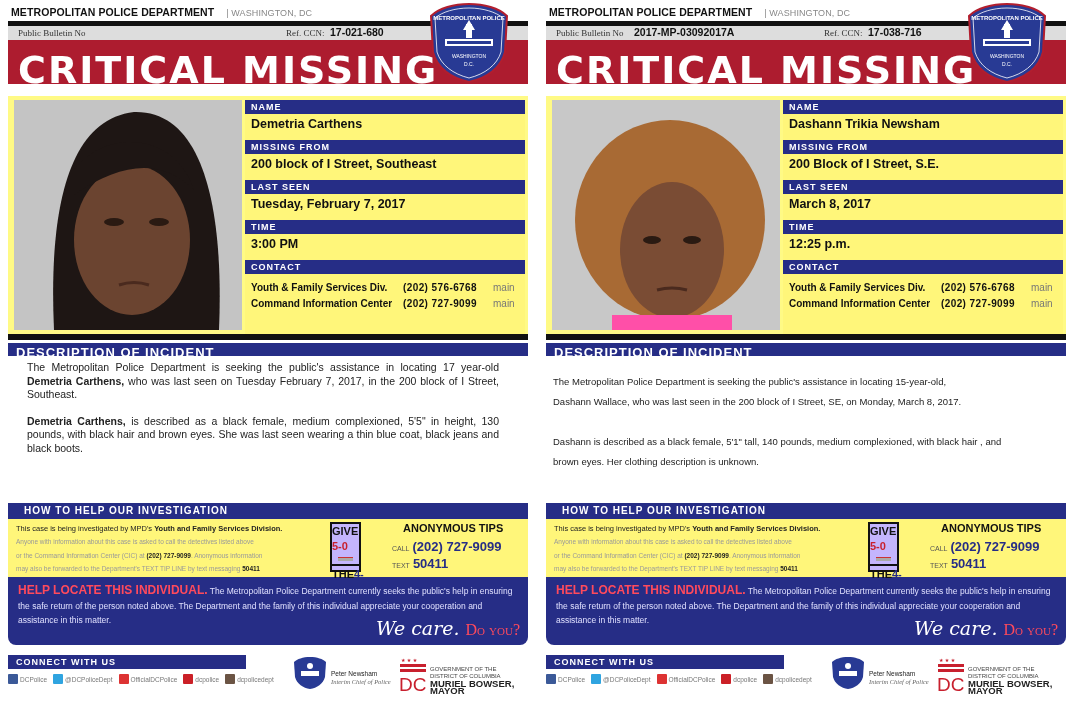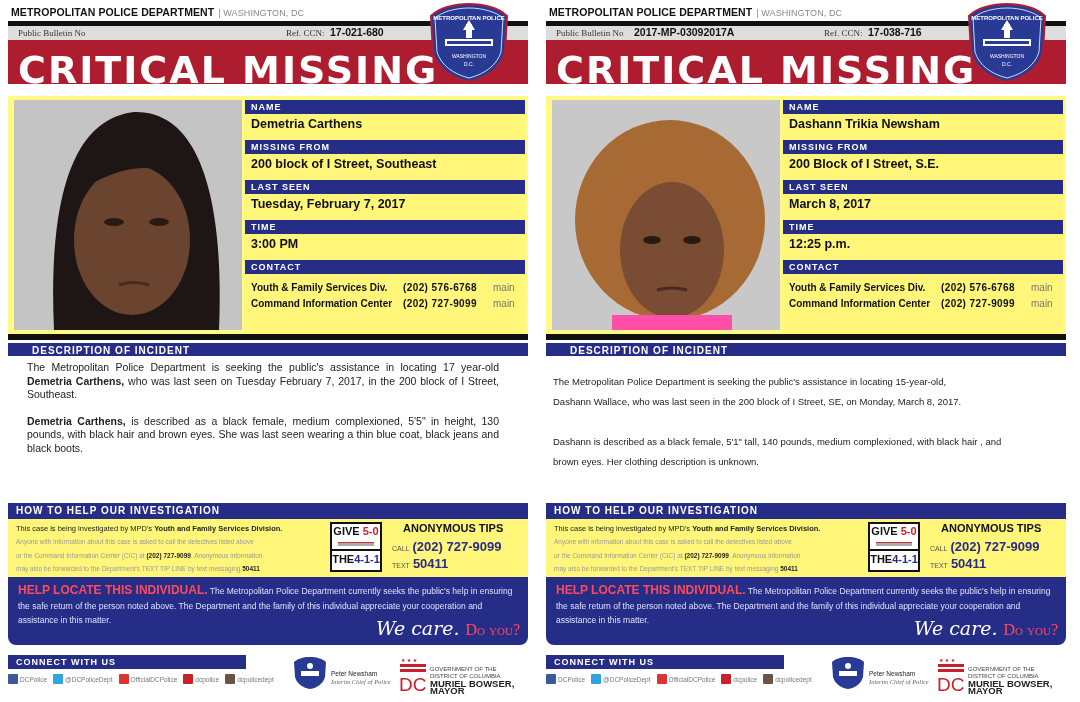--- a/index.html
+++ b/index.html
@@ -1,48 +1,48 @@
 <!DOCTYPE html>
 <html><head>
 <meta charset="utf-8">
 <style>
 *{box-sizing:border-box;margin:0;padding:0}
 body{width:1080px;height:702px;background:#fff;font-family:"Liberation Sans",sans-serif;position:relative;overflow:hidden}
 .poster{position:absolute;top:0;width:530px;height:702px}
 .p1{left:5px}.p2{left:543px}
 .toptitle{position:absolute;top:6px;left:6px;font-size:10.5px;font-weight:bold;color:#111;letter-spacing:.1px;white-space:nowrap}
-.toptitle .loc{font-weight:normal;color:#888;font-size:9px;margin-left:4px}
+.toptitle .loc{font-weight:normal;color:#888;font-size:9px;margin-left:12px}
 .blackbar{position:absolute;top:21px;left:3px;width:520px;height:5px;background:#111}
 .graybar{position:absolute;top:26px;left:3px;width:520px;height:14px;background:#ddd;font-family:"Liberation Serif",serif;font-size:9px;color:#333}
 .graybar .pbn{position:absolute;left:10px;top:2px}
 .graybar .pbnv{position:absolute;left:88px;top:0;font-family:"Liberation Sans",sans-serif;font-weight:bold;font-size:10.5px;color:#111}
 .graybar .ccn{position:absolute;left:278px;top:2px}
 .graybar .ccnv{position:absolute;left:322px;top:0;font-family:"Liberation Sans",sans-serif;font-weight:bold;font-size:10.5px;color:#111}
 .redbar{position:absolute;top:40px;left:3px;width:520px;height:44px;background:#ad1c2f}
 .redbar .title{position:absolute;left:10px;top:8px;font-family:"DejaVu Sans",sans-serif;font-weight:bold;font-size:38px;color:#fff;letter-spacing:2px}
 .badge{position:absolute;top:2px;left:424px;width:80px;height:82px}
 .mainbox{position:absolute;top:96px;left:3px;width:520px;height:238px;background:#fffa85;border-left:6px solid #fffa85}
 .photo{position:absolute;top:100px;left:9px;width:228px;height:230px;overflow:hidden;background:#bdbdbd}
 .info{position:absolute;left:240px;top:100px;width:280px}
 .lbl{background:#262d86;color:#fff;font-size:9px;font-weight:bold;letter-spacing:1px;height:14px;padding:2px 0 0 6px}
 .val{background:#fff67a;color:#111;font-size:12.5px;font-weight:bold;height:26px;padding:3px 0 0 6px}
 .contact{background:#fff67a;height:60px;padding:8px 0 0 6px;font-size:10px;font-weight:bold;color:#111}
 .crow{display:flex;height:16px}
 .crow .cn{width:152px}.crow .cp{width:90px;letter-spacing:.4px}.crow .cm{font-weight:normal;color:#777}
 .sep{position:absolute;top:334px;left:3px;width:520px;height:6px;background:#111}
-.deschead{position:absolute;top:343px;left:3px;width:520px;height:13px;background:#262d86;color:#fff;font-size:10px;font-weight:bold;letter-spacing:1px;padding:2px 0 0 24px}
+.deschead{position:absolute;top:343px;left:3px;width:520px;height:13px;background:#262d86;color:#fff;font-size:13px;font-weight:bold;letter-spacing:1px;padding:2px 0 0 8px}
 .desc{position:absolute;top:361px;left:22px;width:472px;font-size:10.5px;color:#222;line-height:13.5px;text-align:justify}
 .desc p{margin-bottom:13px}
 .desc2{position:absolute;top:372px;left:10px;width:500px;font-size:9.5px;color:#222;line-height:20px}
 .howbox{position:absolute;top:503px;left:3px;width:520px;height:142px;background:#262d86;border-radius:0 0 8px 8px}
-.howhead{color:#fff;font-size:10px;font-weight:bold;letter-spacing:1px;padding:2px 0 0 8px;height:16px}
+.howhead{color:#fff;font-size:10px;font-weight:bold;letter-spacing:1px;padding:2px 0 0 16px;height:16px}
 .howyellow{position:absolute;top:16px;left:0;width:520px;height:58px;background:#fff67a}
 .howtext{position:absolute;left:8px;top:3px;width:310px;font-size:7.5px;color:#222;line-height:13.3px}
 .howtext .blur{color:#999;font-size:6.5px}
-.give{position:absolute;left:322px;top:3px;width:52px;height:50px;border:2px solid #111;background:#ffffff;text-align:center}
+.give{position:absolute;left:322px;top:3px;width:31px;height:50px;border:2px solid #111;background:#c4b5fd;text-align:left}
 .give .g1{font-size:11px;font-weight:bold;color:#111;line-height:15px}
 .give .g1 b{color:#c8202e}
 .give .mid{height:4px;background:#aaa;margin:3px 6px;border-top:1px solid #c33}
 .give .g2{font-size:11px;font-weight:bold;color:#111;border-top:2px solid #111;line-height:17px}
 .give .g2 b{color:#262d86}
 .anon{position:absolute;left:395px;top:3px;font-size:11px;font-weight:bold;color:#111}
 .call{position:absolute;left:384px;top:20px;font-size:13px;font-weight:bold;color:#262d86}
 .call .sm,.text .sm{font-size:7px;color:#555;font-weight:normal;margin-right:3px}
 .text{position:absolute;left:384px;top:37px;font-size:13px;font-weight:bold;color:#262d86}
 .helploc{position:absolute;top:80px;left:10px;width:500px;font-size:8.5px;color:#e0e0ff;line-height:14.5px}

